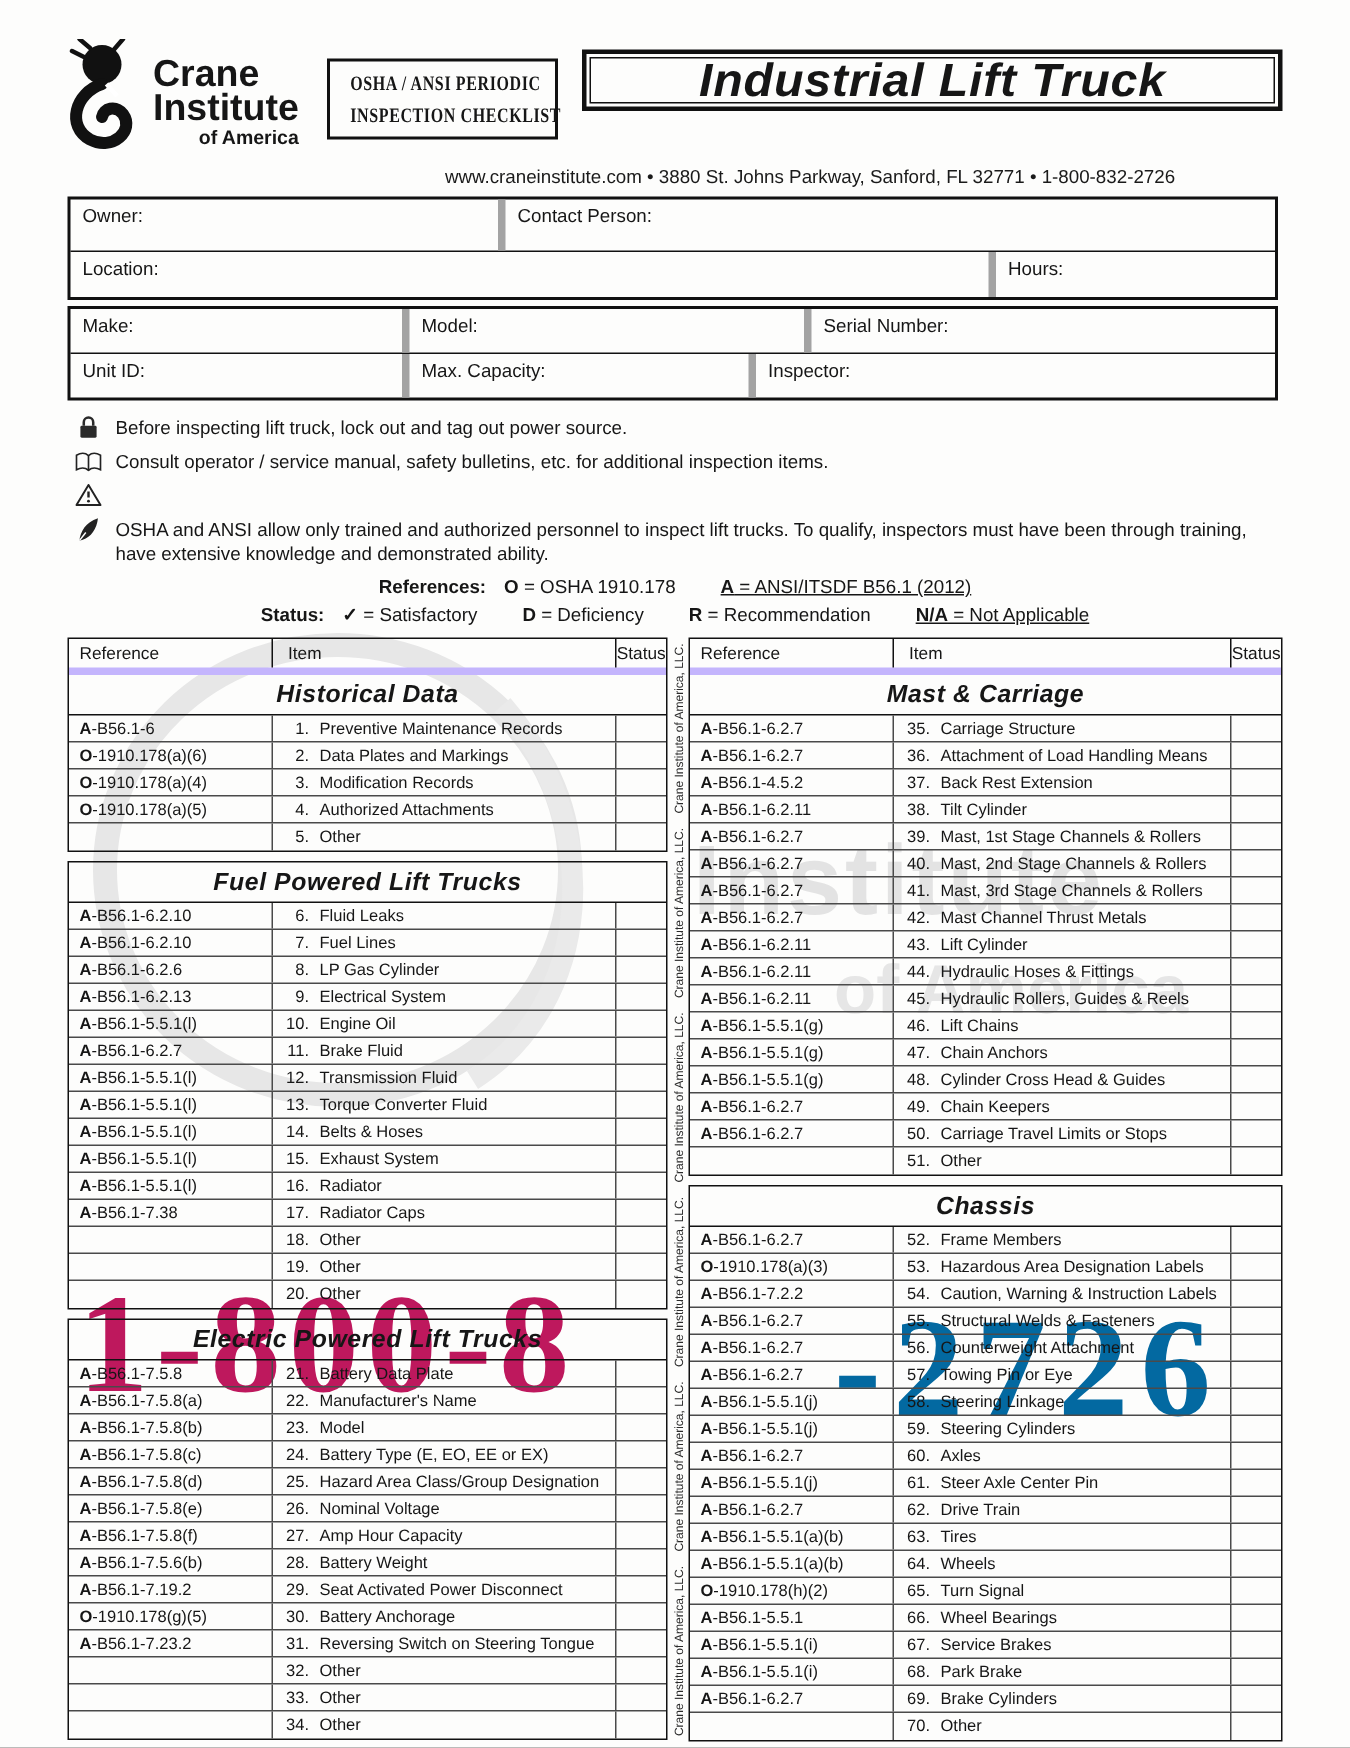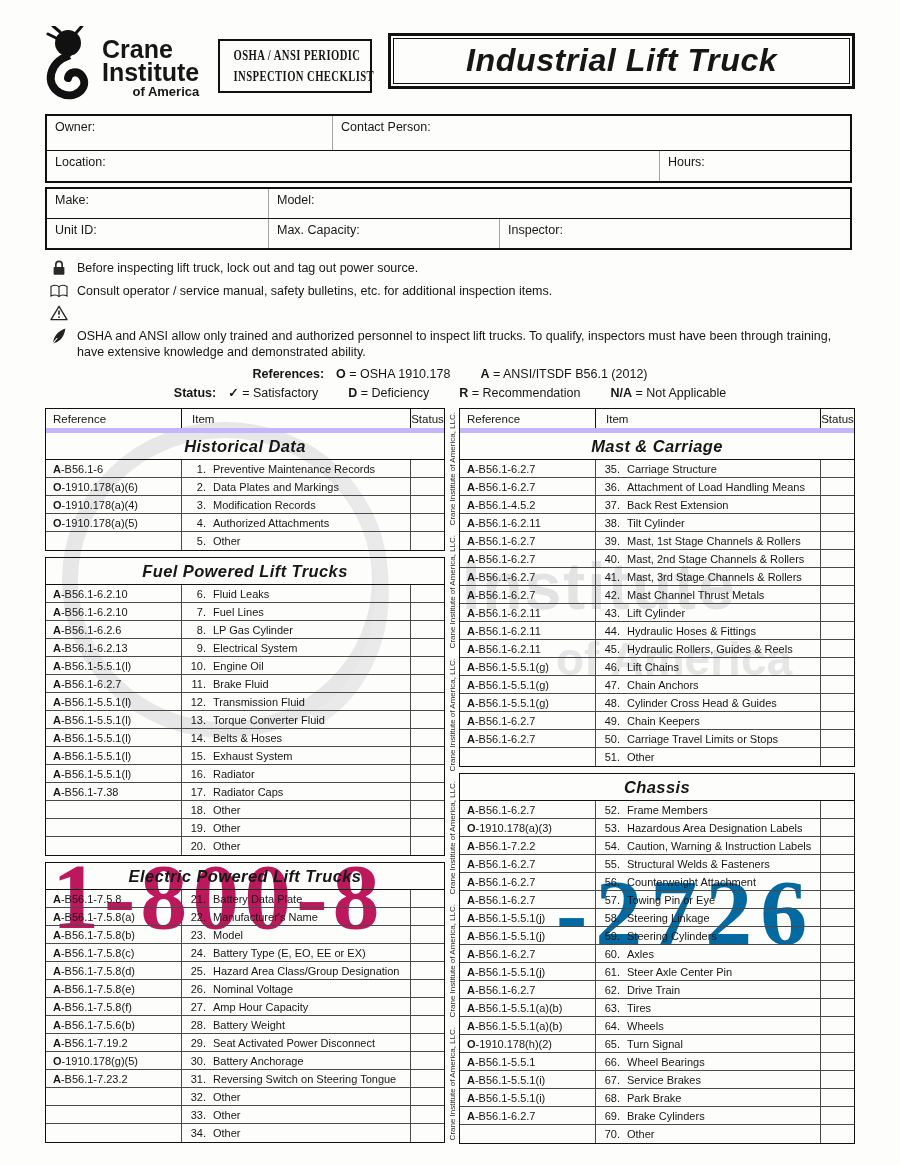--- a/index.html
+++ b/index.html
@@ -20,48 +20,48 @@
   
   .header { display:flex; align-items:flex-start; margin:26px 45px 0 38px; height:82px;justify-content:space-between; }
   .logo { width:180px; display:flex; flex:none; }
   .logo-text { margin:12px 0 0 2px; line-height:0.92; }
   .logo-l1,.logo-l2 { font-weight:bold; font-size:25px; letter-spacing:0; }
   .logo-l3 { font-weight:bold; font-size:13px; text-align:right; margin-top:2px; }
   .chk-box { width:150px; flex:none; border:2px solid #111; margin-top:13px; height:50px;
     display:flex; flex-direction:column; justify-content:center; text-align:center; gap:5px; }
   .chk-line { font-family:"Liberation Serif",serif; font-weight:bold; font-size:13px;
     transform:scale(0.82,1.05); letter-spacing:0.5px; white-space:nowrap; }
-  .title-box { flex:1; margin-left:16px; margin-top:7px; border:3px solid #111; padding:2px; height:56px; box-sizing:border-box; }
+  .title-box { flex:1; margin-left:16px; margin-top:7px; border:3px solid #111; padding:2px; height:41px; box-sizing:border-box; }
   .title-inner { border:1.5px solid #111; height:100%; display:flex; align-items:center; justify-content:center; box-sizing:border-box; }
   .title-text { font-weight:bold; font-style:italic; font-size:31px; letter-spacing:0.5px; transform:scaleX(1.04); }
   .address { text-align:center; margin:3px 45px 0 225px; font-size:12.5px; color:#1a1a1a; }
 
   
   .ftable { margin:6px 48px 0 45px; border:2px solid #111; }
   .ftable + .ftable { margin-top:4px; }
   .frow { display:flex; }
   .frow + .frow { border-top:1px solid #111; }
   .fcell { box-sizing:border-box; padding:4px 0 0 8px; font-size:12.5px; }
-  .fcell + .fcell { border-left:1px solid #a3a3a3; }
+  .fcell + .fcell { border-left:5px solid #a3a3a3; }
   .h32{height:34px} .h30{height:30px} .h29{height:29px}
   .w-owner{width:285px} .w-contact{width:327px} .w-flex{flex:1}
   .w-loc{width:612px}
   .w-make{width:221px} .w-model{width:268px}
   .w-unit{width:221px} .w-cap{width:231px}
 
   
   .instructions { margin:10px 55px 0 50px; }
   .instr-row { display:flex; align-items:flex-start; margin-top:5.5px; font-size:12.5px; line-height:1.3; }
   .instr-icon { width:18px; height:18px; margin:-1px 9px 0 0; flex:none; }
   .instr-icon svg { width:100%; height:100%; }
 
   .key-line { text-align:center; font-size:12.5px; margin-top:7px; }
   .key-line .kl-label { font-weight:bold; margin-right:12px; }
   .kl-item { margin-right:30px; }
-  .kl-item:last-child { margin-right:0; }
+  .kl-item:last-child { margin-right:0;text-decoration:underline; }
   .kl-key { font-weight:bold; }
 
   
   .tables { display:flex; margin:8px 45px 0 45px; }
   .col-left { width:400px; flex:none; }
   .col-right { width:396px; flex:none; }
   .vstrip { width:14px; flex:none; display:flex; flex-direction:column; justify-content:space-between; align-items:center; padding:4px 0; box-sizing:border-box; }
   .vtext { writing-mode:vertical-rl; transform:rotate(180deg); font-size:8px; color:#2a2a2a; white-space:nowrap; }
 
   .block { border:1.5px solid #111; background:transparent; }
@@ -113,36 +113,38 @@
     <div class="chk-box">
       <div class="chk-line">OSHA / ANSI  PERIODIC</div>
       <div class="chk-line">INSPECTION  CHECKLIST</div>
     </div>
     <div class="title-box">
       <div class="title-inner">
         <span class="title-text">Industrial Lift Truck</span>
       </div>
     </div>
   </div>
+  <div class="address z">www.craneinstitute.com  •  3880 St. Johns Parkway, Sanford, FL 32771  •  1-800-832-2726</div>
 
   <div class="ftable z">
     <div class="frow h32">
       <div class="fcell w-owner"><span>Owner:</span></div>
       <div class="fcell w-contact"><span>Contact Person:</span></div>
     </div>
     <div class="frow h30">
       <div class="fcell w-loc"><span>Location:</span></div>
       <div class="fcell w-flex"><span>Hours:</span></div>
     </div>
   </div>
 
   <div class="ftable z">
     <div class="frow h29">
       <div class="fcell w-make"><span>Make:</span></div>
       <div class="fcell w-model"><span>Model:</span></div>
+      <div class="fcell w-flex"><span>Serial Number:</span></div>
     </div>
     <div class="frow h29">
       <div class="fcell w-unit"><span>Unit ID:</span></div>
       <div class="fcell w-cap"><span>Max. Capacity:</span></div>
       <div class="fcell w-flex"><span>Inspector:</span></div>
     </div>
   </div>
 
   <div class="instructions z" id="instructions">
       <div class="instr-row">

